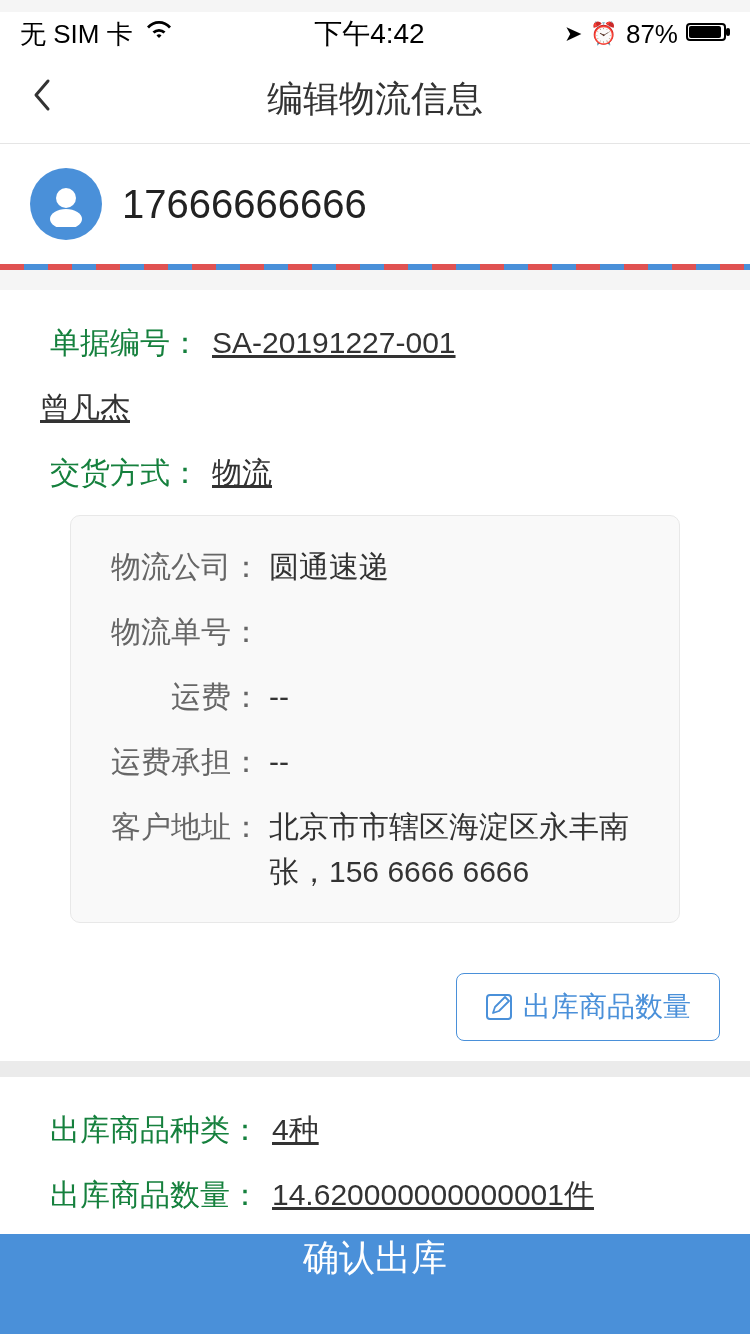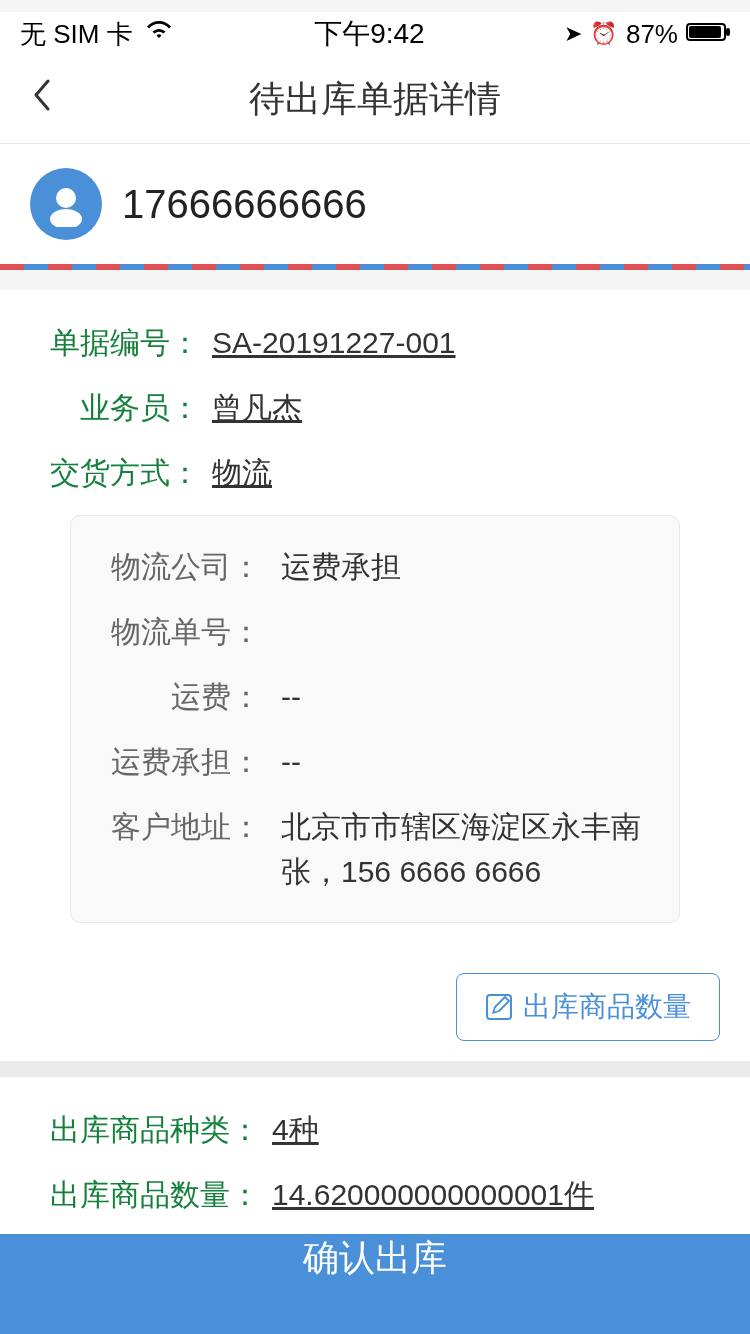--- a/index.html
+++ b/index.html
@@ -145,21 +145,21 @@
       align-items: flex-start;
       margin-bottom: 20px;
       font-size: 30px;
       line-height: 1.5;
     }
     .logistics-row:last-child { margin-bottom: 0; }
     .logistics-label {
       color: #666;
       min-width: 160px;
       text-align: right;
-      margin-right: 20px;
+      margin-right: 8px;
       flex-shrink: 0;
     }
     .logistics-value {
       color: #333;
       flex: 1;
       display: flex;
       align-items: center;
       gap: 12px;
     }
     .tracking-number {
@@ -250,75 +250,74 @@
   <div class="status-left">
     <span>无 SIM 卡</span>
     <span class="wifi-icon">
       <svg width="32" height="22" viewBox="0 0 32 22" fill="none">
         <path d="M16 18l2.5-2.5a3.5 3.5 0 00-5 0L16 18z" fill="#000"></path>
         <path d="M9.5 11.5l2 2a6.5 6.5 0 019 0l2-2a9.5 9.5 0 00-13 0z" fill="#000"></path>
         <path d="M4 6.5l2 2a13 13 0 0120 0l2-2a16 16 0 00-24 0z" fill="#000"></path>
       </svg>
     </span>
   </div>
-  <div style="font-size:28px;color:#000;">下午9:42</div>
+  <div style="font-size:28px;color:#000;">下午4:42</div>
   <div class="status-right">
     <span style="font-size:22px;">➤</span>
     <span style="font-size:22px;">⏰</span>
     <span>87%</span>
     <span>
       <svg width="44" height="22" viewBox="0 0 44 22" fill="none">
         <rect x="1" y="3" width="38" height="16" rx="3" stroke="#000" stroke-width="2" fill="none"></rect>
         <rect x="40" y="7" width="4" height="8" rx="2" fill="#000"></rect>
         <rect x="3" y="5" width="32" height="12" rx="2" fill="#000"></rect>
       </svg>
     </span>
   </div>
 </div>
 
 <div class="nav-bar">
   <div class="nav-back">
     <svg width="28" height="44" viewBox="0 0 28 44" fill="none">
       <path d="M20 8L8 22L20 36" stroke="#333" stroke-width="3" stroke-linecap="round" stroke-linejoin="round"></path>
     </svg>
   </div>
-  <div class="nav-title">待出库单据详情</div>
+  <div class="nav-title">编辑物流信息</div>
 </div>
 
 <div class="customer-header">
   <div class="customer-avatar">
     <svg viewBox="0 0 46 46" fill="none">
       <circle cx="23" cy="17" r="10" fill="white"></circle>
       <ellipse cx="23" cy="38" rx="16" ry="10" fill="white"></ellipse>
     </svg>
   </div>
   <div class="customer-phone">17666666666</div>
 </div>
 
 <div class="dashed-divider"></div>
 
 <div class="info-section">
   <div class="info-row">
     <span class="info-label">单据编号：</span>
     <span class="info-value">SA-20191227-001</span>
   </div>
   <div class="info-row">
-    <span class="info-label">业务员：</span>
     <span class="info-value">曾凡杰</span>
   </div>
   <div class="info-row">
     <span class="info-label">交货方式：</span>
     <span class="info-value">物流</span>
   </div>
 
   <div class="logistics-card">
     <div class="logistics-row">
       <span class="logistics-label">物流公司：</span>
       <div class="logistics-value">
-        <span>运费承担</span>
+        <span>圆通速递</span>
       </div>
     </div>
     <div class="logistics-row">
       <span class="logistics-label">物流单号：</span>
     </div>
     <div class="logistics-row">
       <span class="logistics-label">运费：</span>
       <div class="logistics-value">
         <span>--</span>
       </div>

